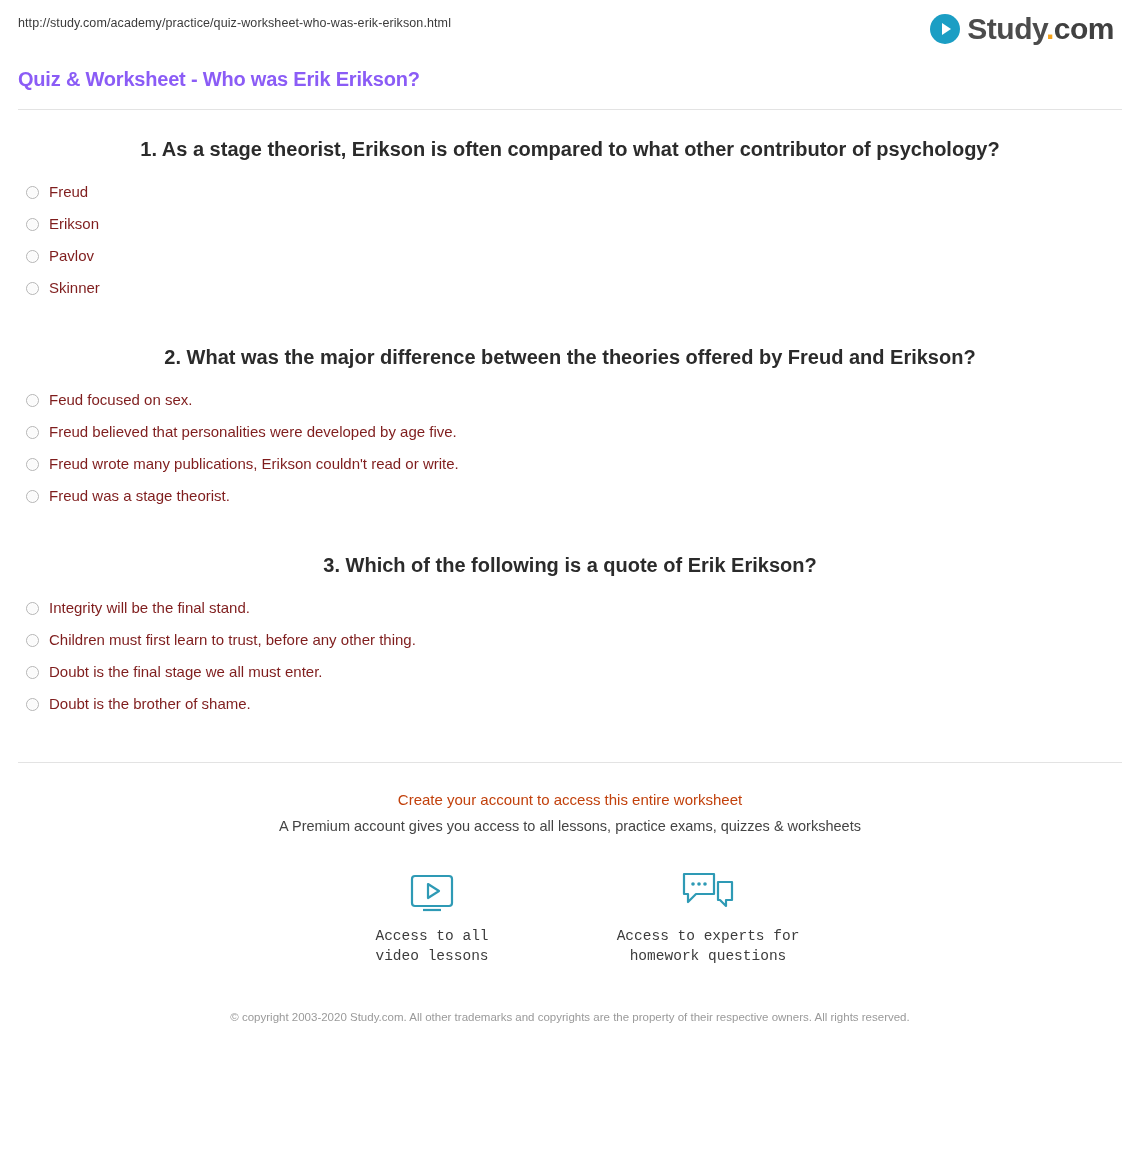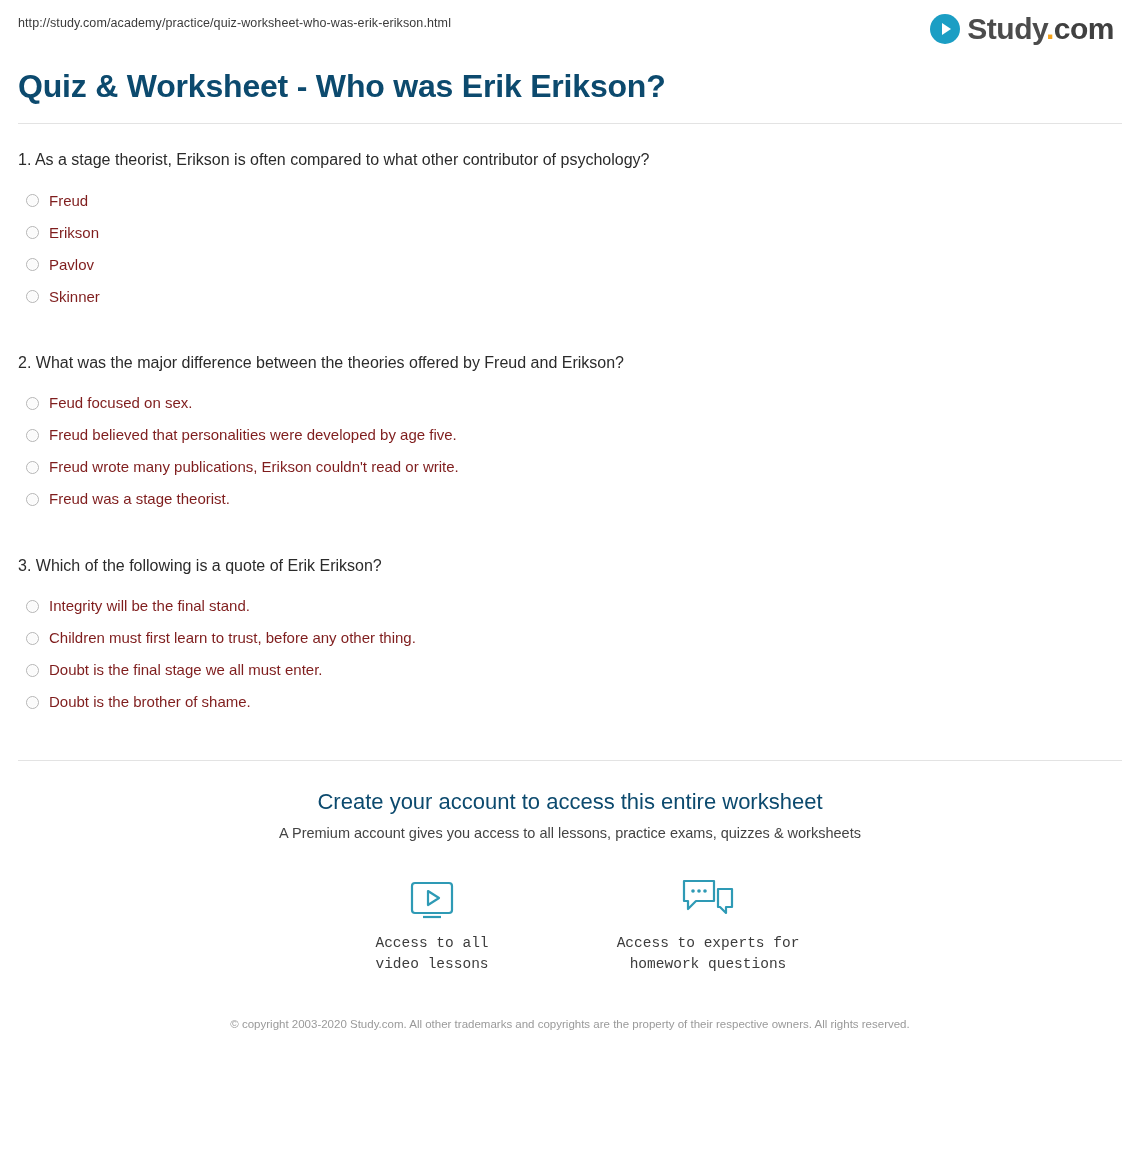--- a/index.html
+++ b/index.html
@@ -54,42 +54,43 @@
     font-size: 30px;
     font-weight: bold;
     color: #4c4c4c;
     letter-spacing: -0.5px;
   }
   .logo-text .dot { color: #f4a21b; }
   .logo-text .com { color: #404040; font-weight: bold; }
 
   
   h1.page-title {
-    font-size: 32px;
+    font-size: 20px;
     font-weight: bold;
-    color: #0c4a6e;
+    color: #8b5cf6;
     margin: 22px 0 0 0;
     padding: 0 18px 18px 18px;
     letter-spacing: -0.2px;
   }
   .rule {
     border: 0;
     border-top: 1px solid #e3e3e3;
     margin: 0 18px;
   }
 
   
   .quiz { padding: 0 18px; }
   .question-block { margin-top: 26px; }
   .question-text {
-    font-size: 16px;
-    font-weight: normal;
+    font-size: 20px;
+    font-weight: bold;
     color: #2b2b2b;
     margin: 0 0 14px 0;
     line-height: 1.3;
+    text-align: center;
   }
   .choice {
     display: flex;
     align-items: center;
     gap: 10px;
     padding: 5px 0 5px 8px;
     min-height: 32px;
   }
   .radio {
     width: 13px; height: 13px;
@@ -110,22 +111,22 @@
   .promo-sep {
     border: 0;
     border-top: 1px solid #e3e3e3;
     margin: 42px 18px 0 18px;
   }
   .promo {
     text-align: center;
     padding: 28px 18px 0 18px;
   }
   .promo-title {
-    font-size: 22px;
-    color: #0c4a6e;
+    font-size: 15px;
+    color: #c2410c;
     margin: 0 0 10px 0;
     font-weight: normal;
   }
   .promo-sub {
     font-size: 14.5px;
     color: #444;
     margin: 0;
   }
   .features {
     display: flex;

